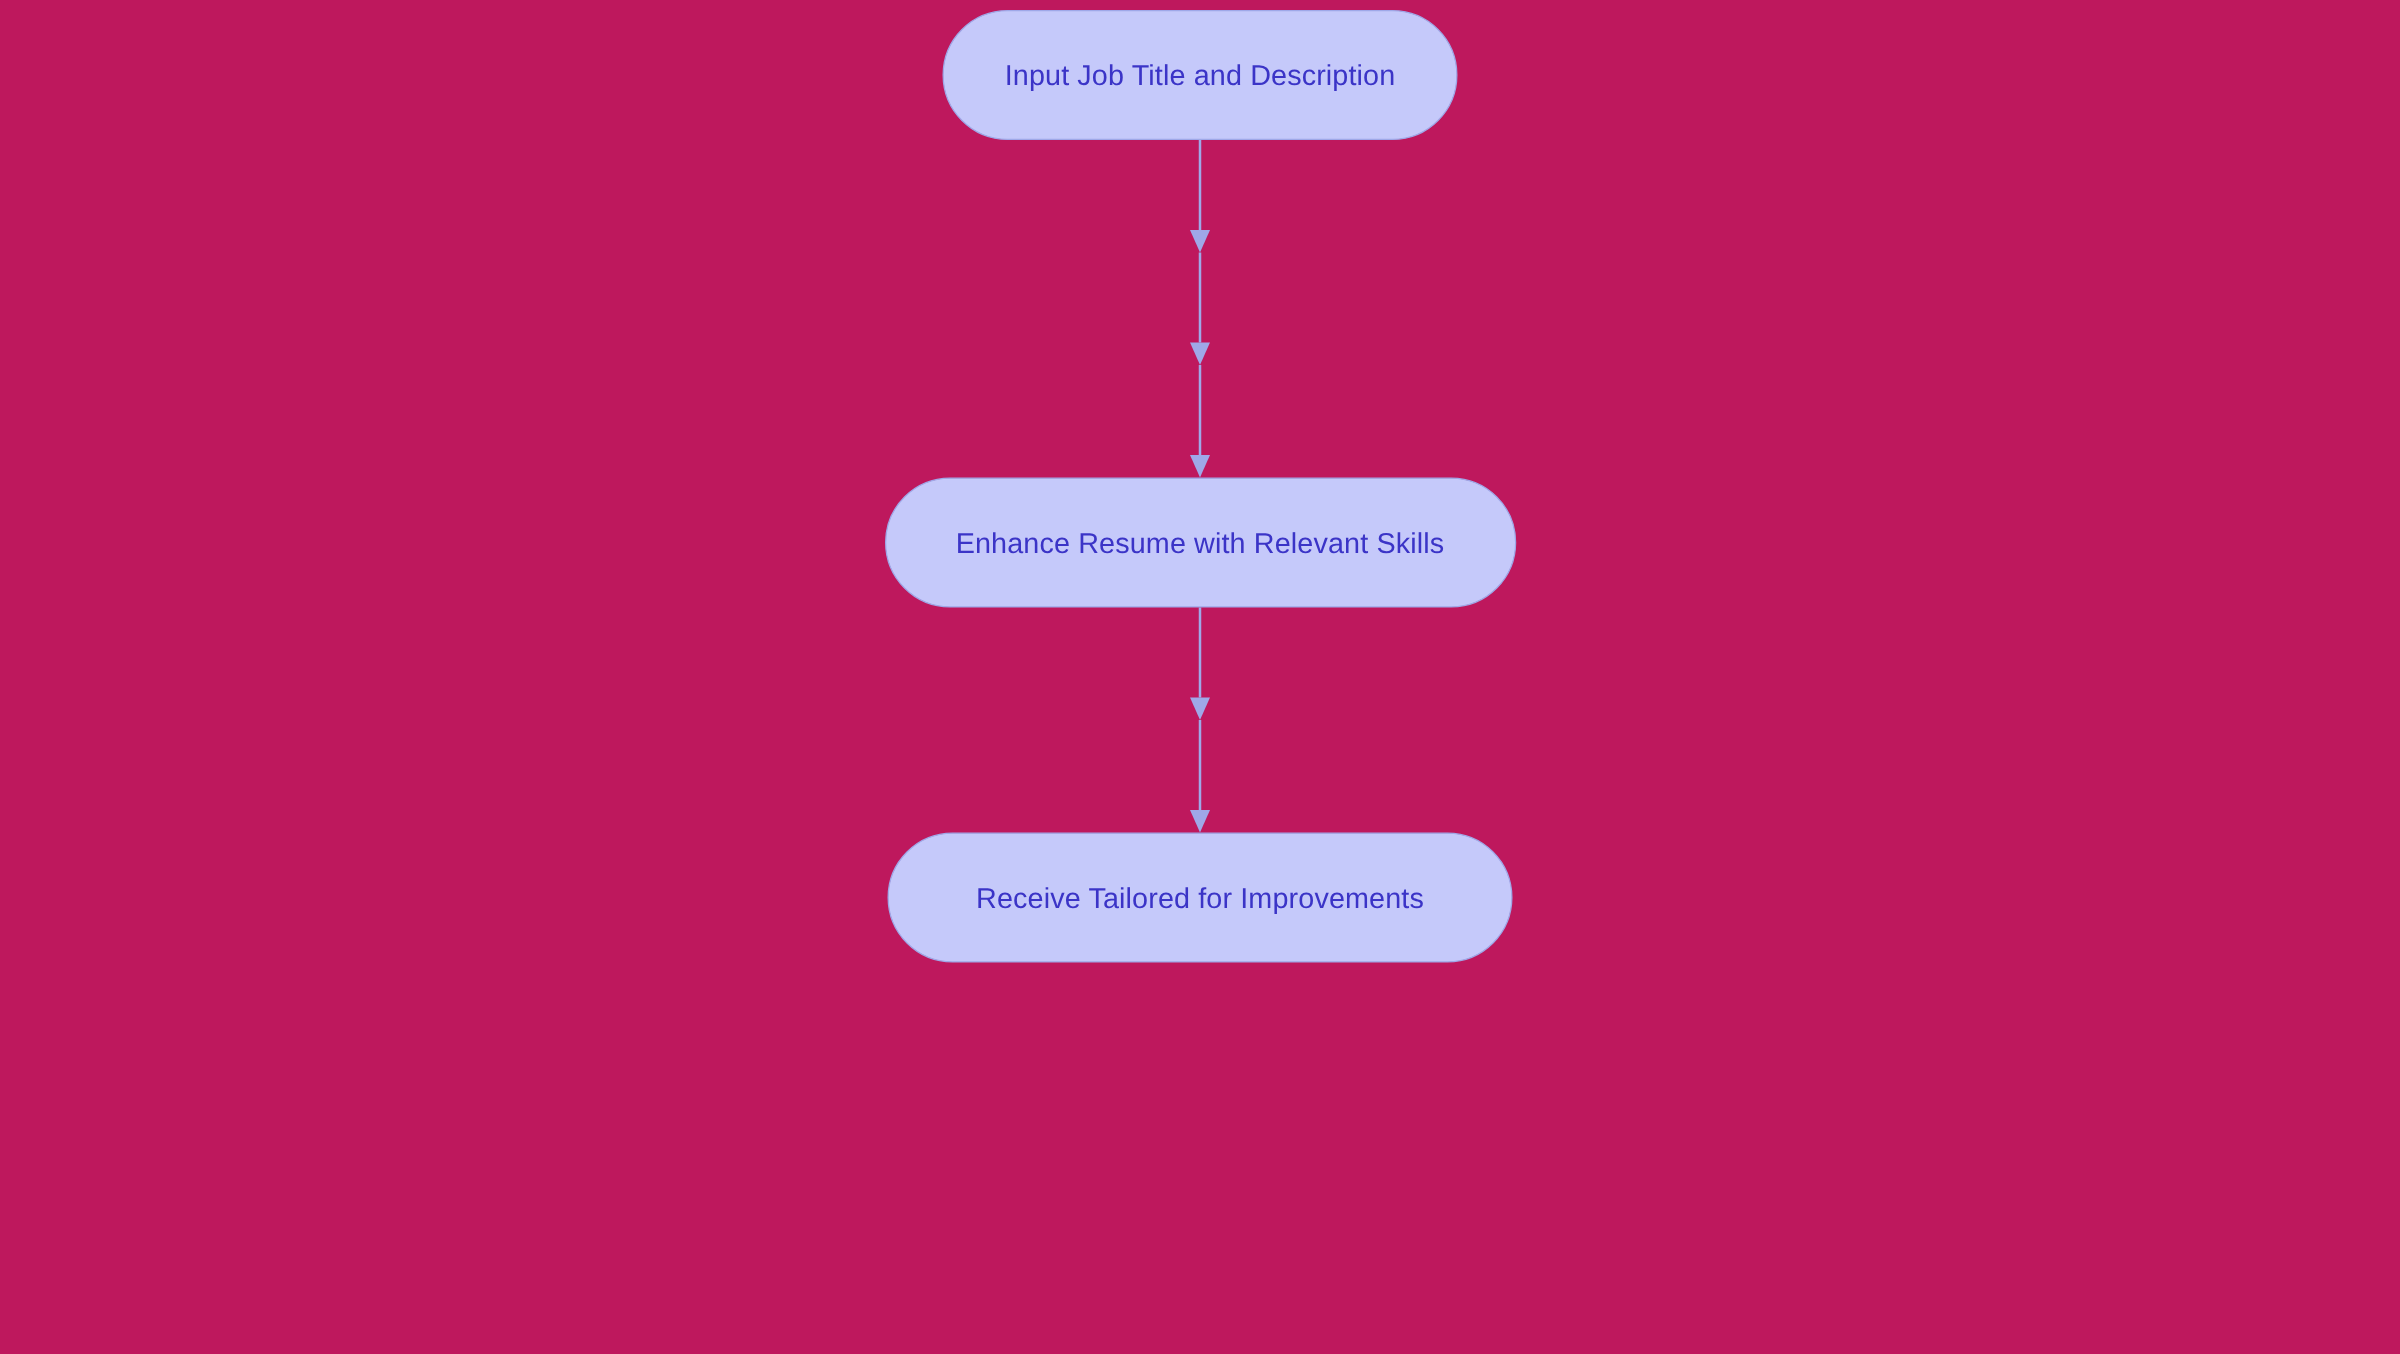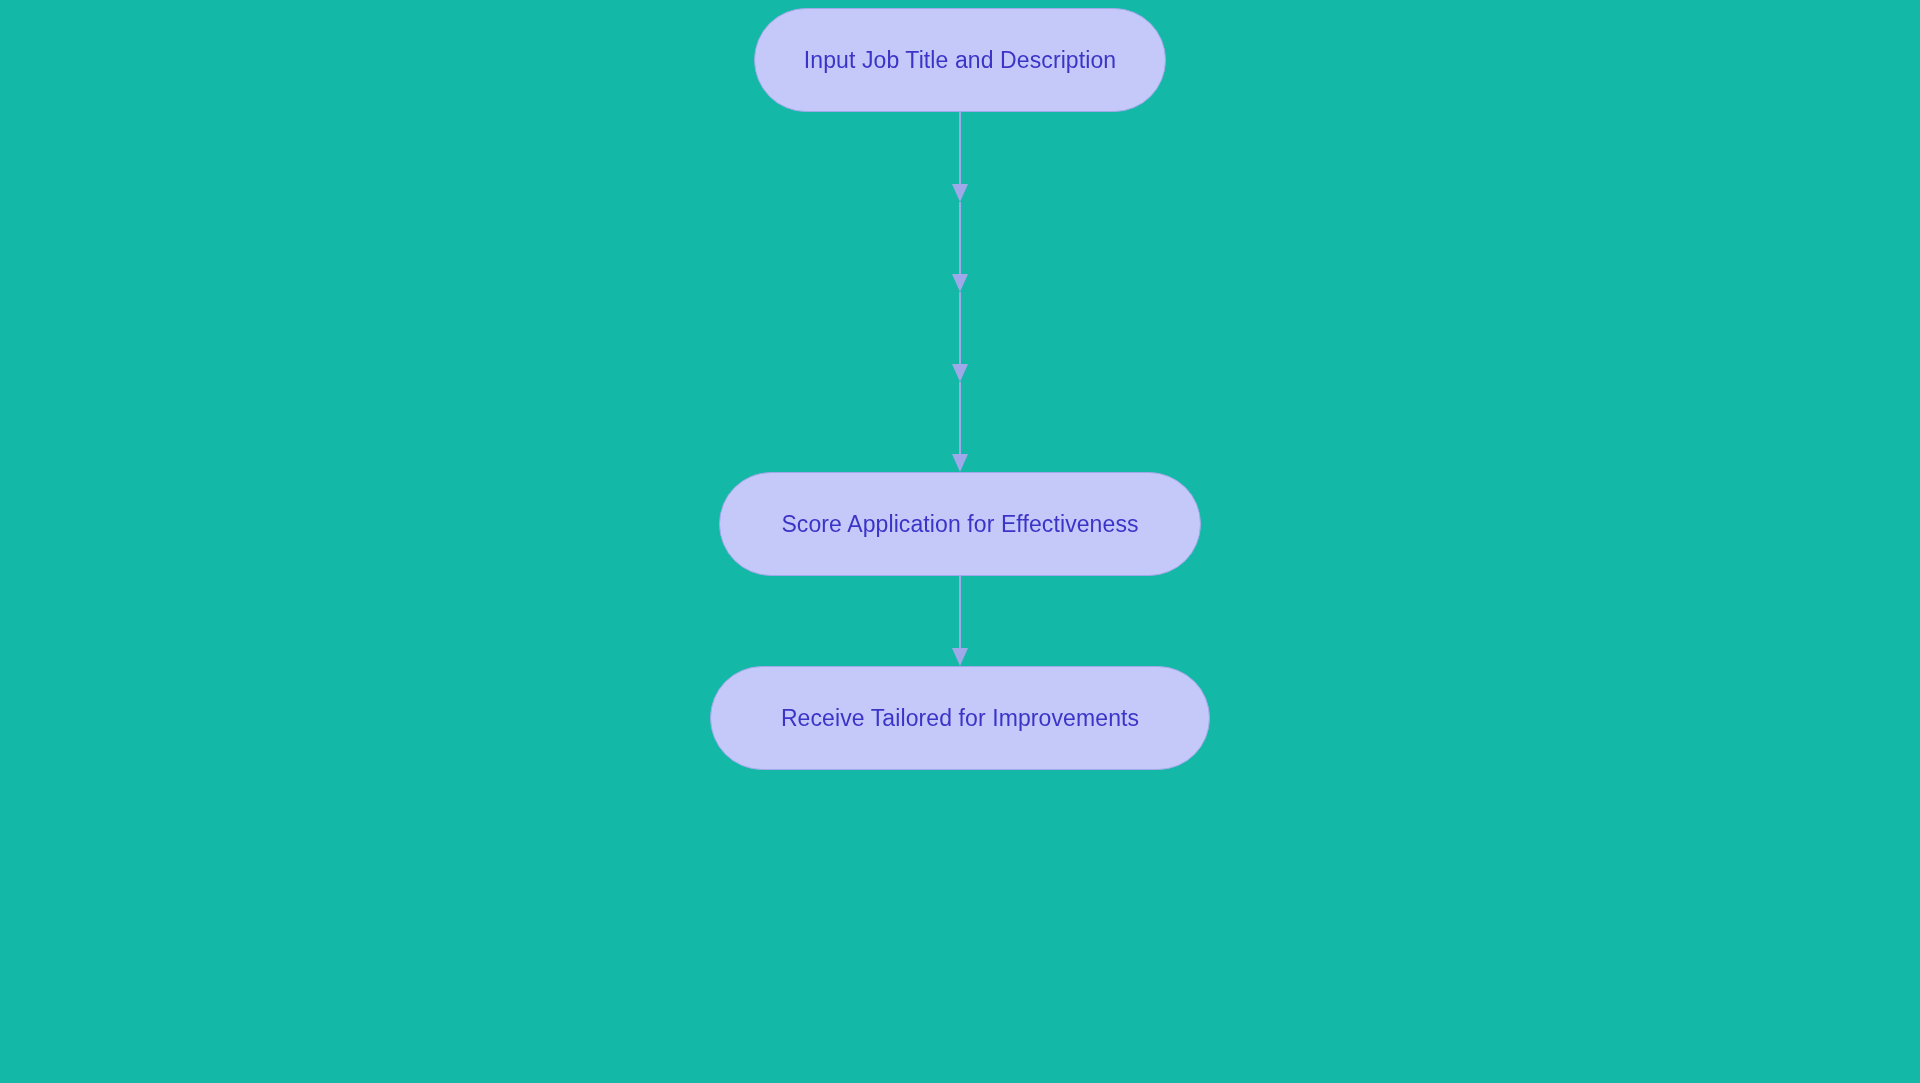--- a/index.html
+++ b/index.html
@@ -12,21 +12,21 @@
     width: 1920px;
     height: 1083px;
     overflow: hidden;
     font-family: "Liberation Sans", "DejaVu Sans", sans-serif;
   }
 
   #flowchart {
     position: relative;
     width: 1920px;
     height: 1083px;
-    background: #14b8a6;
+    background: #be185d;
   }
 
   .flow-column {
     position: absolute;
     left: 0;
     top: 0;
     width: 1920px;
     height: 1083px;
     display: flex;
     flex-direction: column;
@@ -114,29 +114,29 @@
       <div class="stem"></div>
       <div class="head"></div>
     </div>
 
 
     <div class="connector">
       <div class="stem"></div>
       <div class="head"></div>
     </div>
 
+    <div class="node node-w3">
+      <span class="node-label">Enhance Resume with Relevant Skills</span>
+    </div>
 
     <div class="connector">
       <div class="stem"></div>
       <div class="head"></div>
     </div>
 
-    <div class="node node-w4">
-      <span class="node-label">Score Application for Effectiveness</span>
-    </div>
 
     <div class="connector">
       <div class="stem"></div>
       <div class="head"></div>
     </div>
 
     <div class="node node-w5">
       <span class="node-label">Receive Tailored for Improvements</span>
     </div>
 

